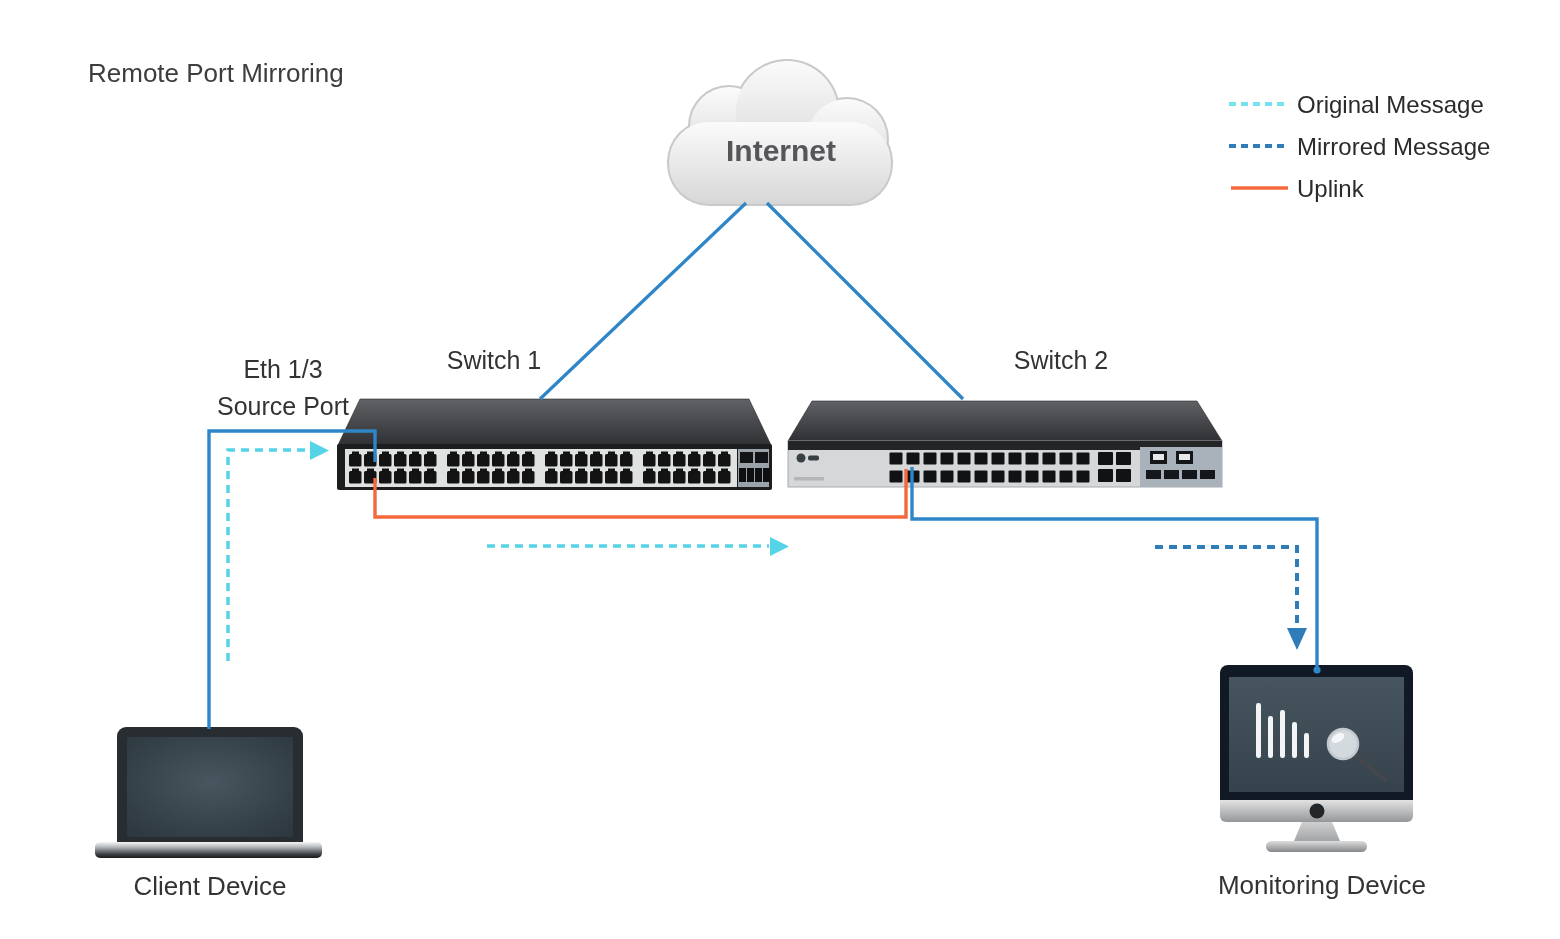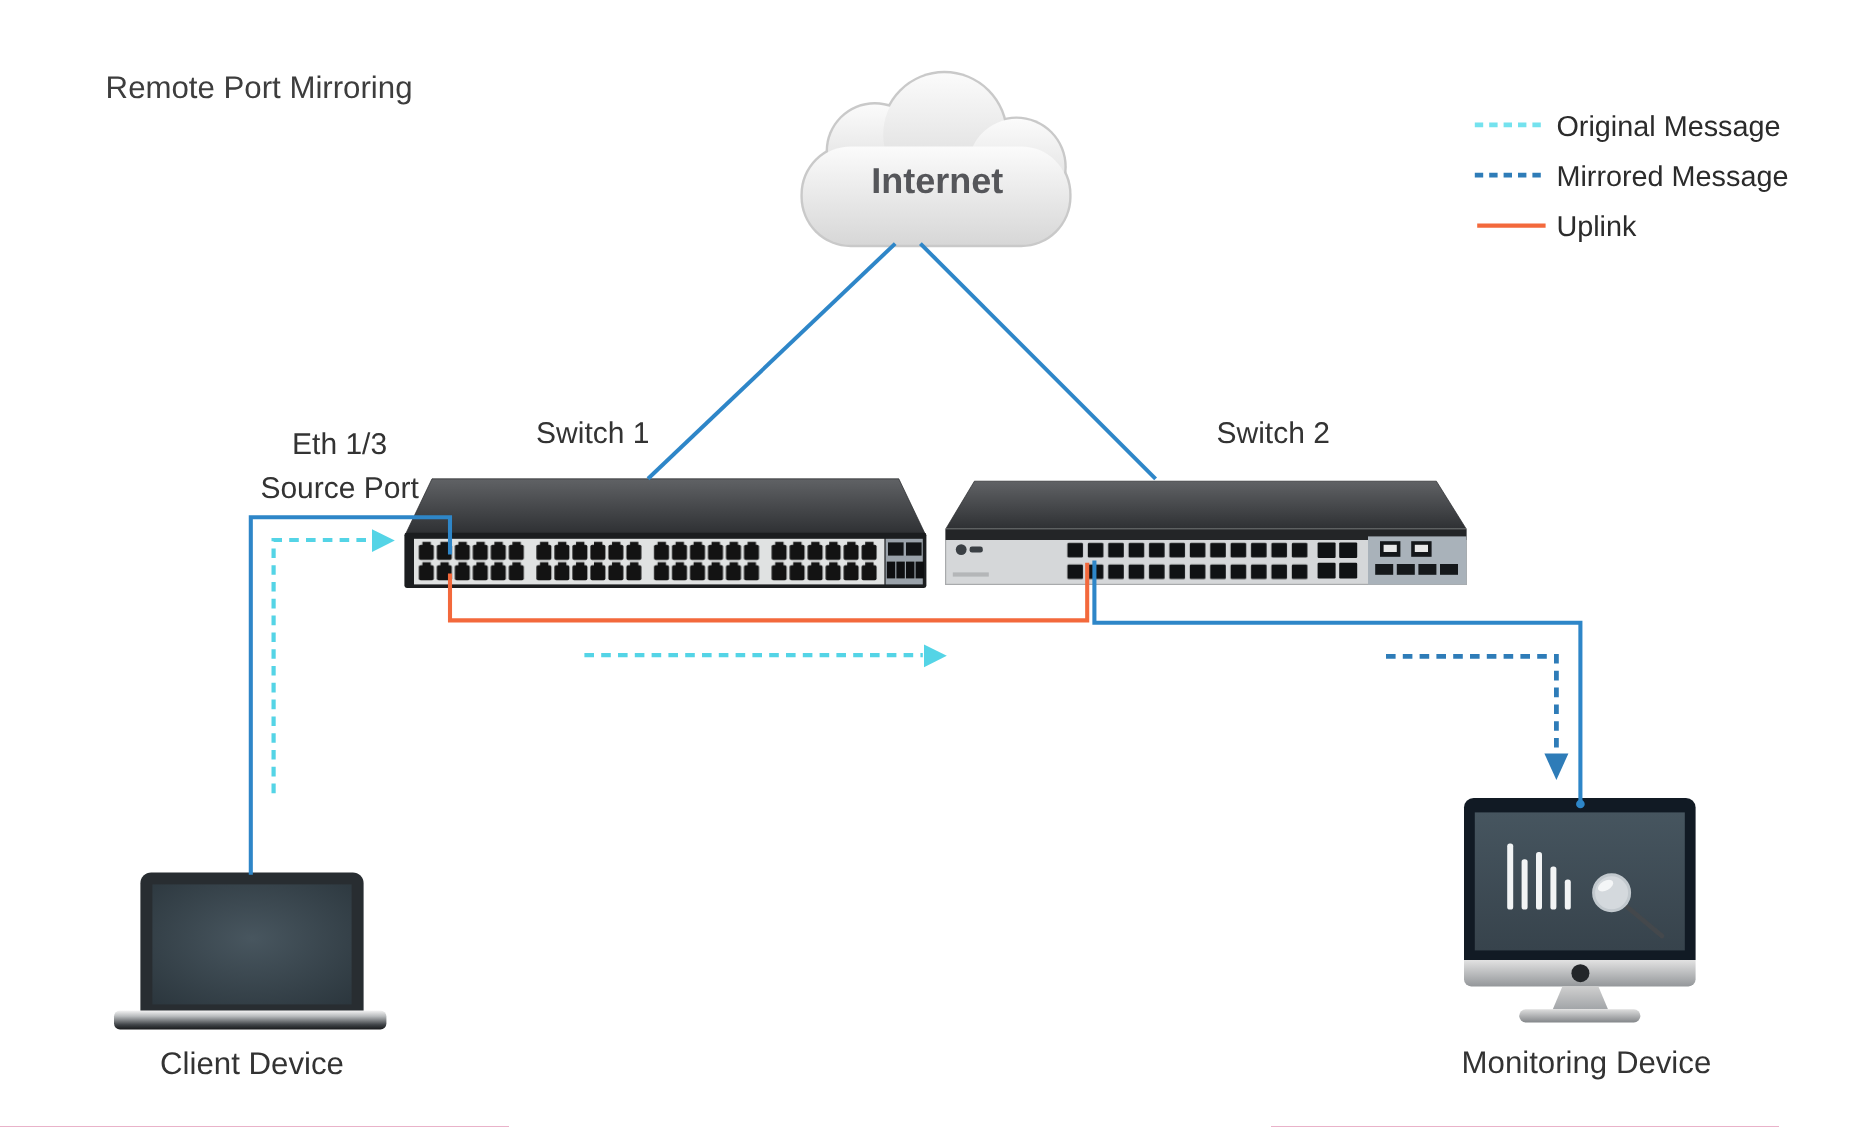--- a/index.html
+++ b/index.html
@@ -1,16 +1,16 @@
 <!DOCTYPE html>
 <html><head>
 <meta charset="utf-8">
 <style>
   html,body{margin:0;padding:0;background:#ffffff;}
-  #stage{position:relative;width:1560px;height:939px;background:#be185d;overflow:hidden;}
+  #stage{position:relative;width:1560px;height:939px;background:#c4b5fd;overflow:hidden;}
   svg{position:absolute;left:0;top:0;}
   text{font-family:"Liberation Sans",sans-serif;}
   .title{font-size:26px;fill:#3d3d3d;}
   .legend-label{font-size:24px;fill:#2b2b2b;}
   .node-label{font-size:26px;fill:#333333;text-anchor:middle;}
   .small-label{font-size:25px;fill:#333333;text-anchor:middle;}
   .cloud-label{font-size:30px;font-weight:bold;fill:#55565a;text-anchor:middle;}
 </style>
 </head>
 <body>

